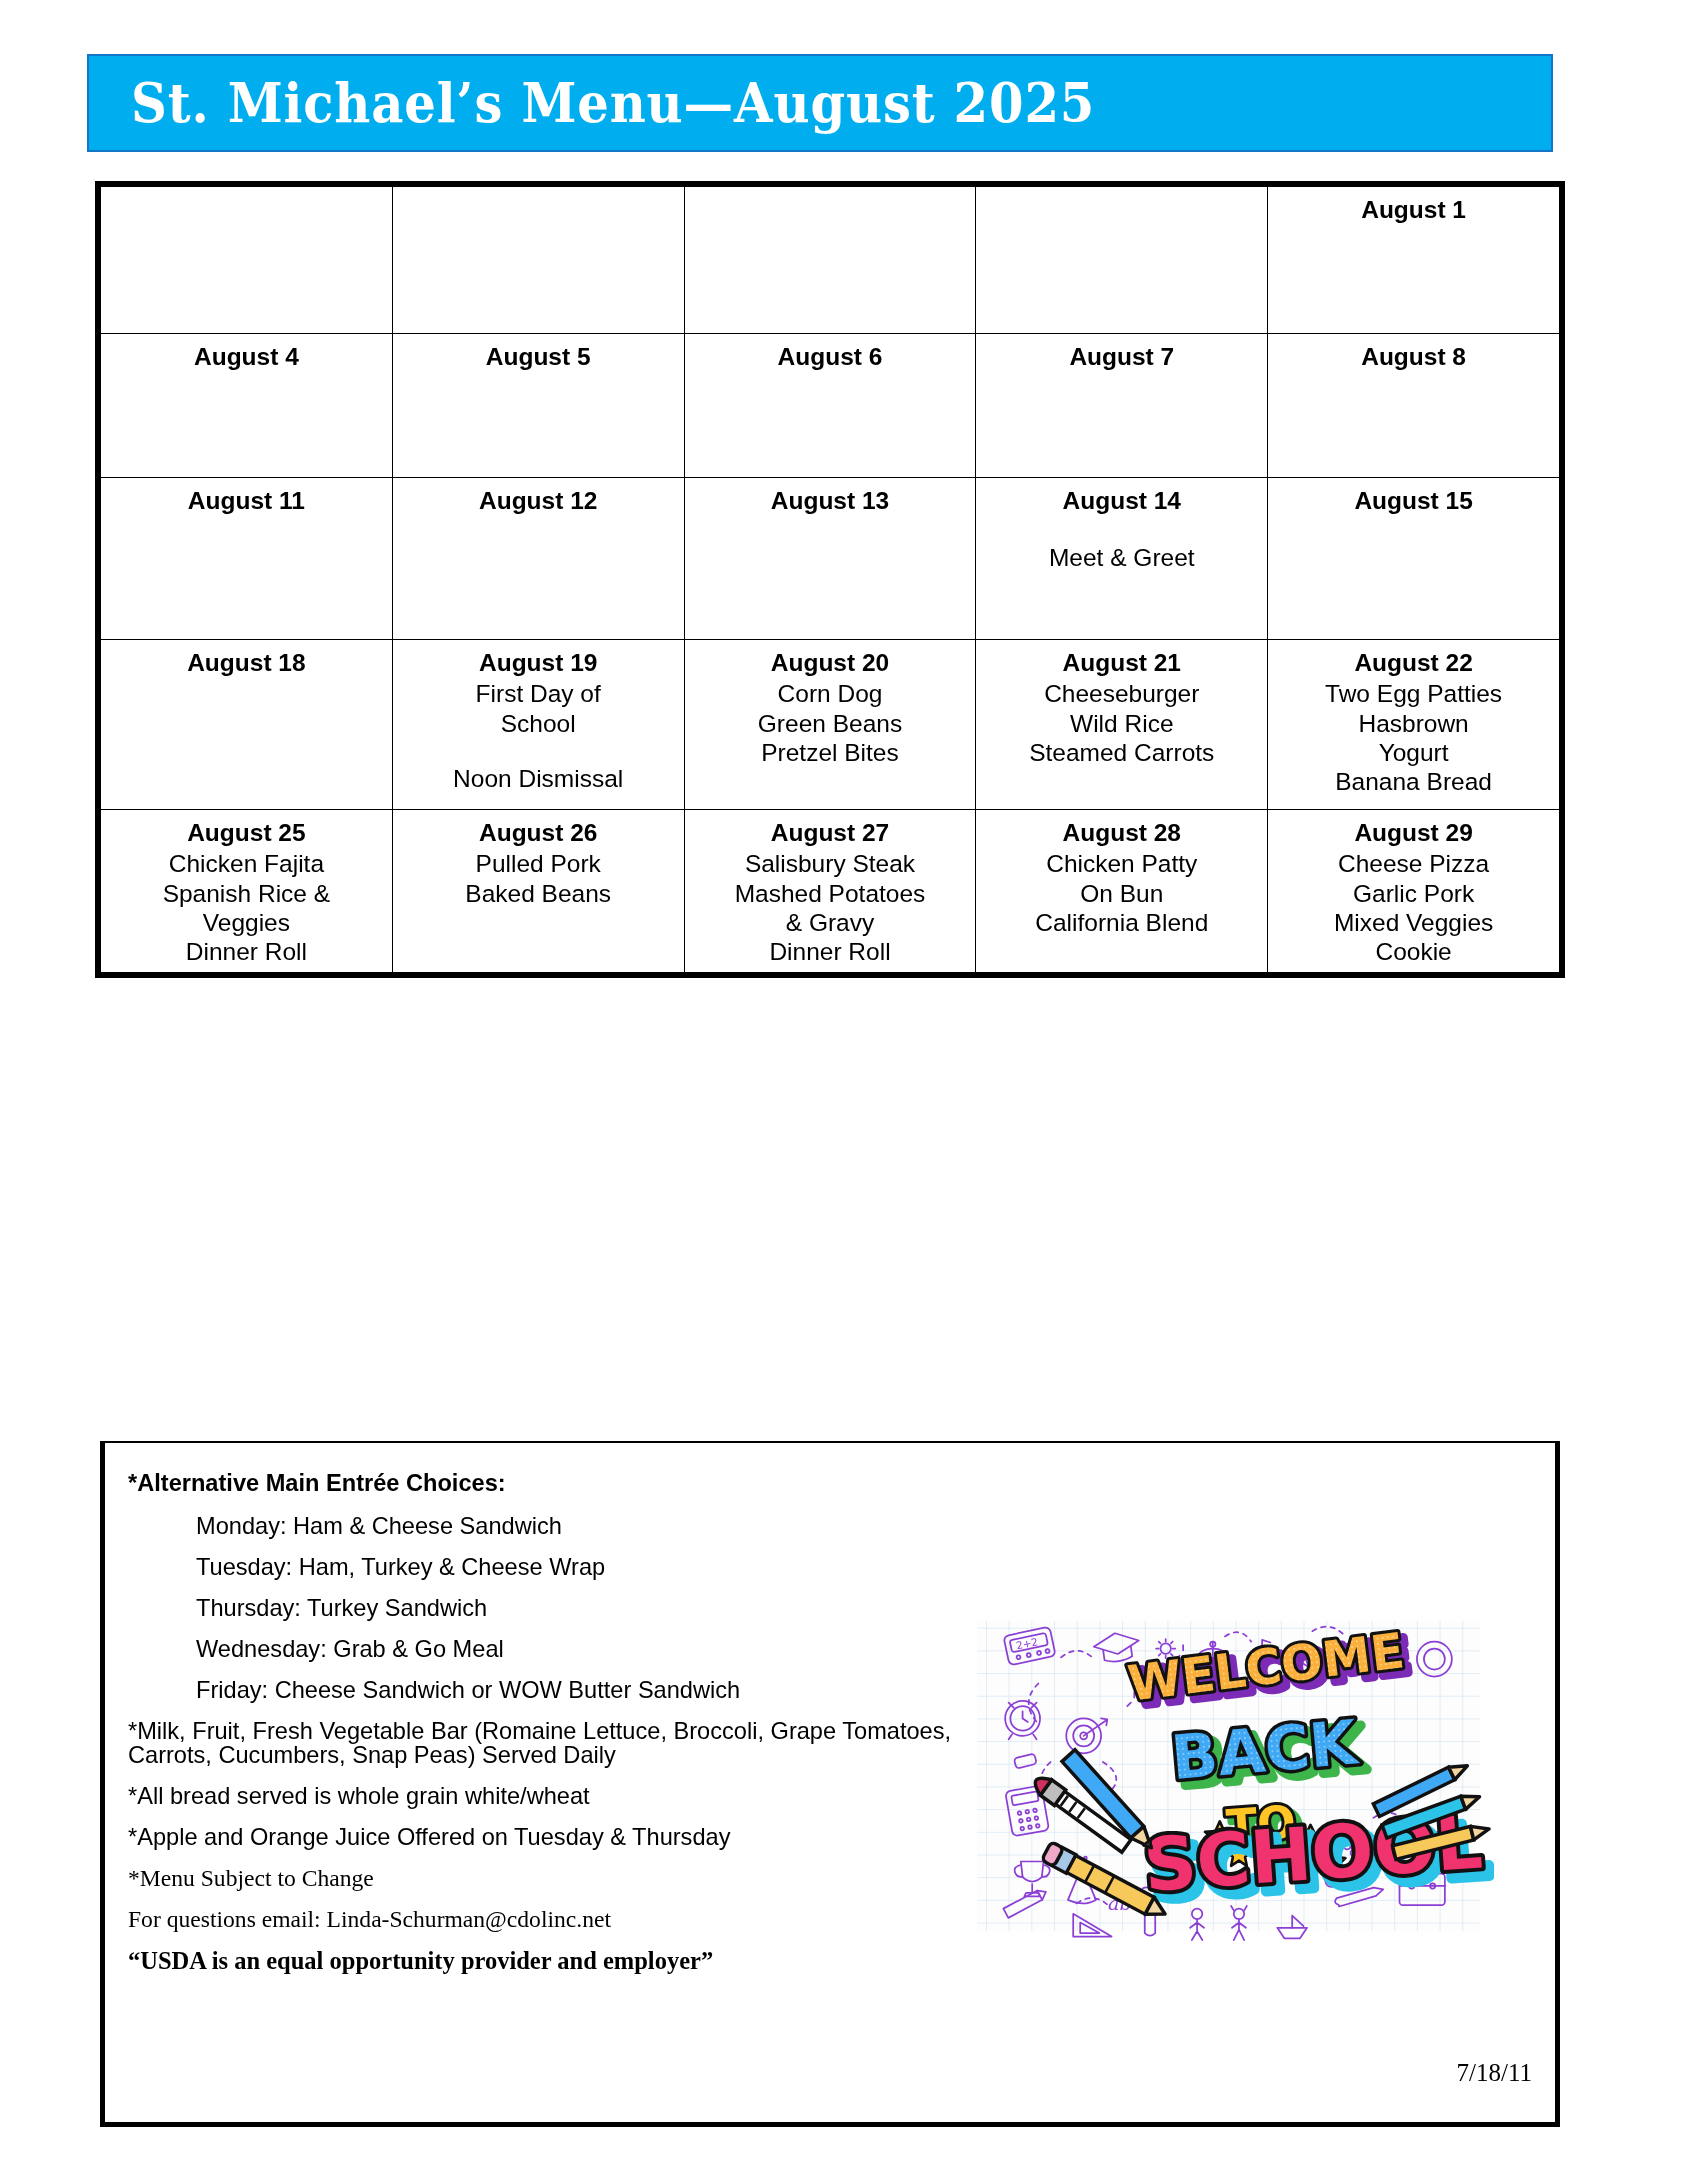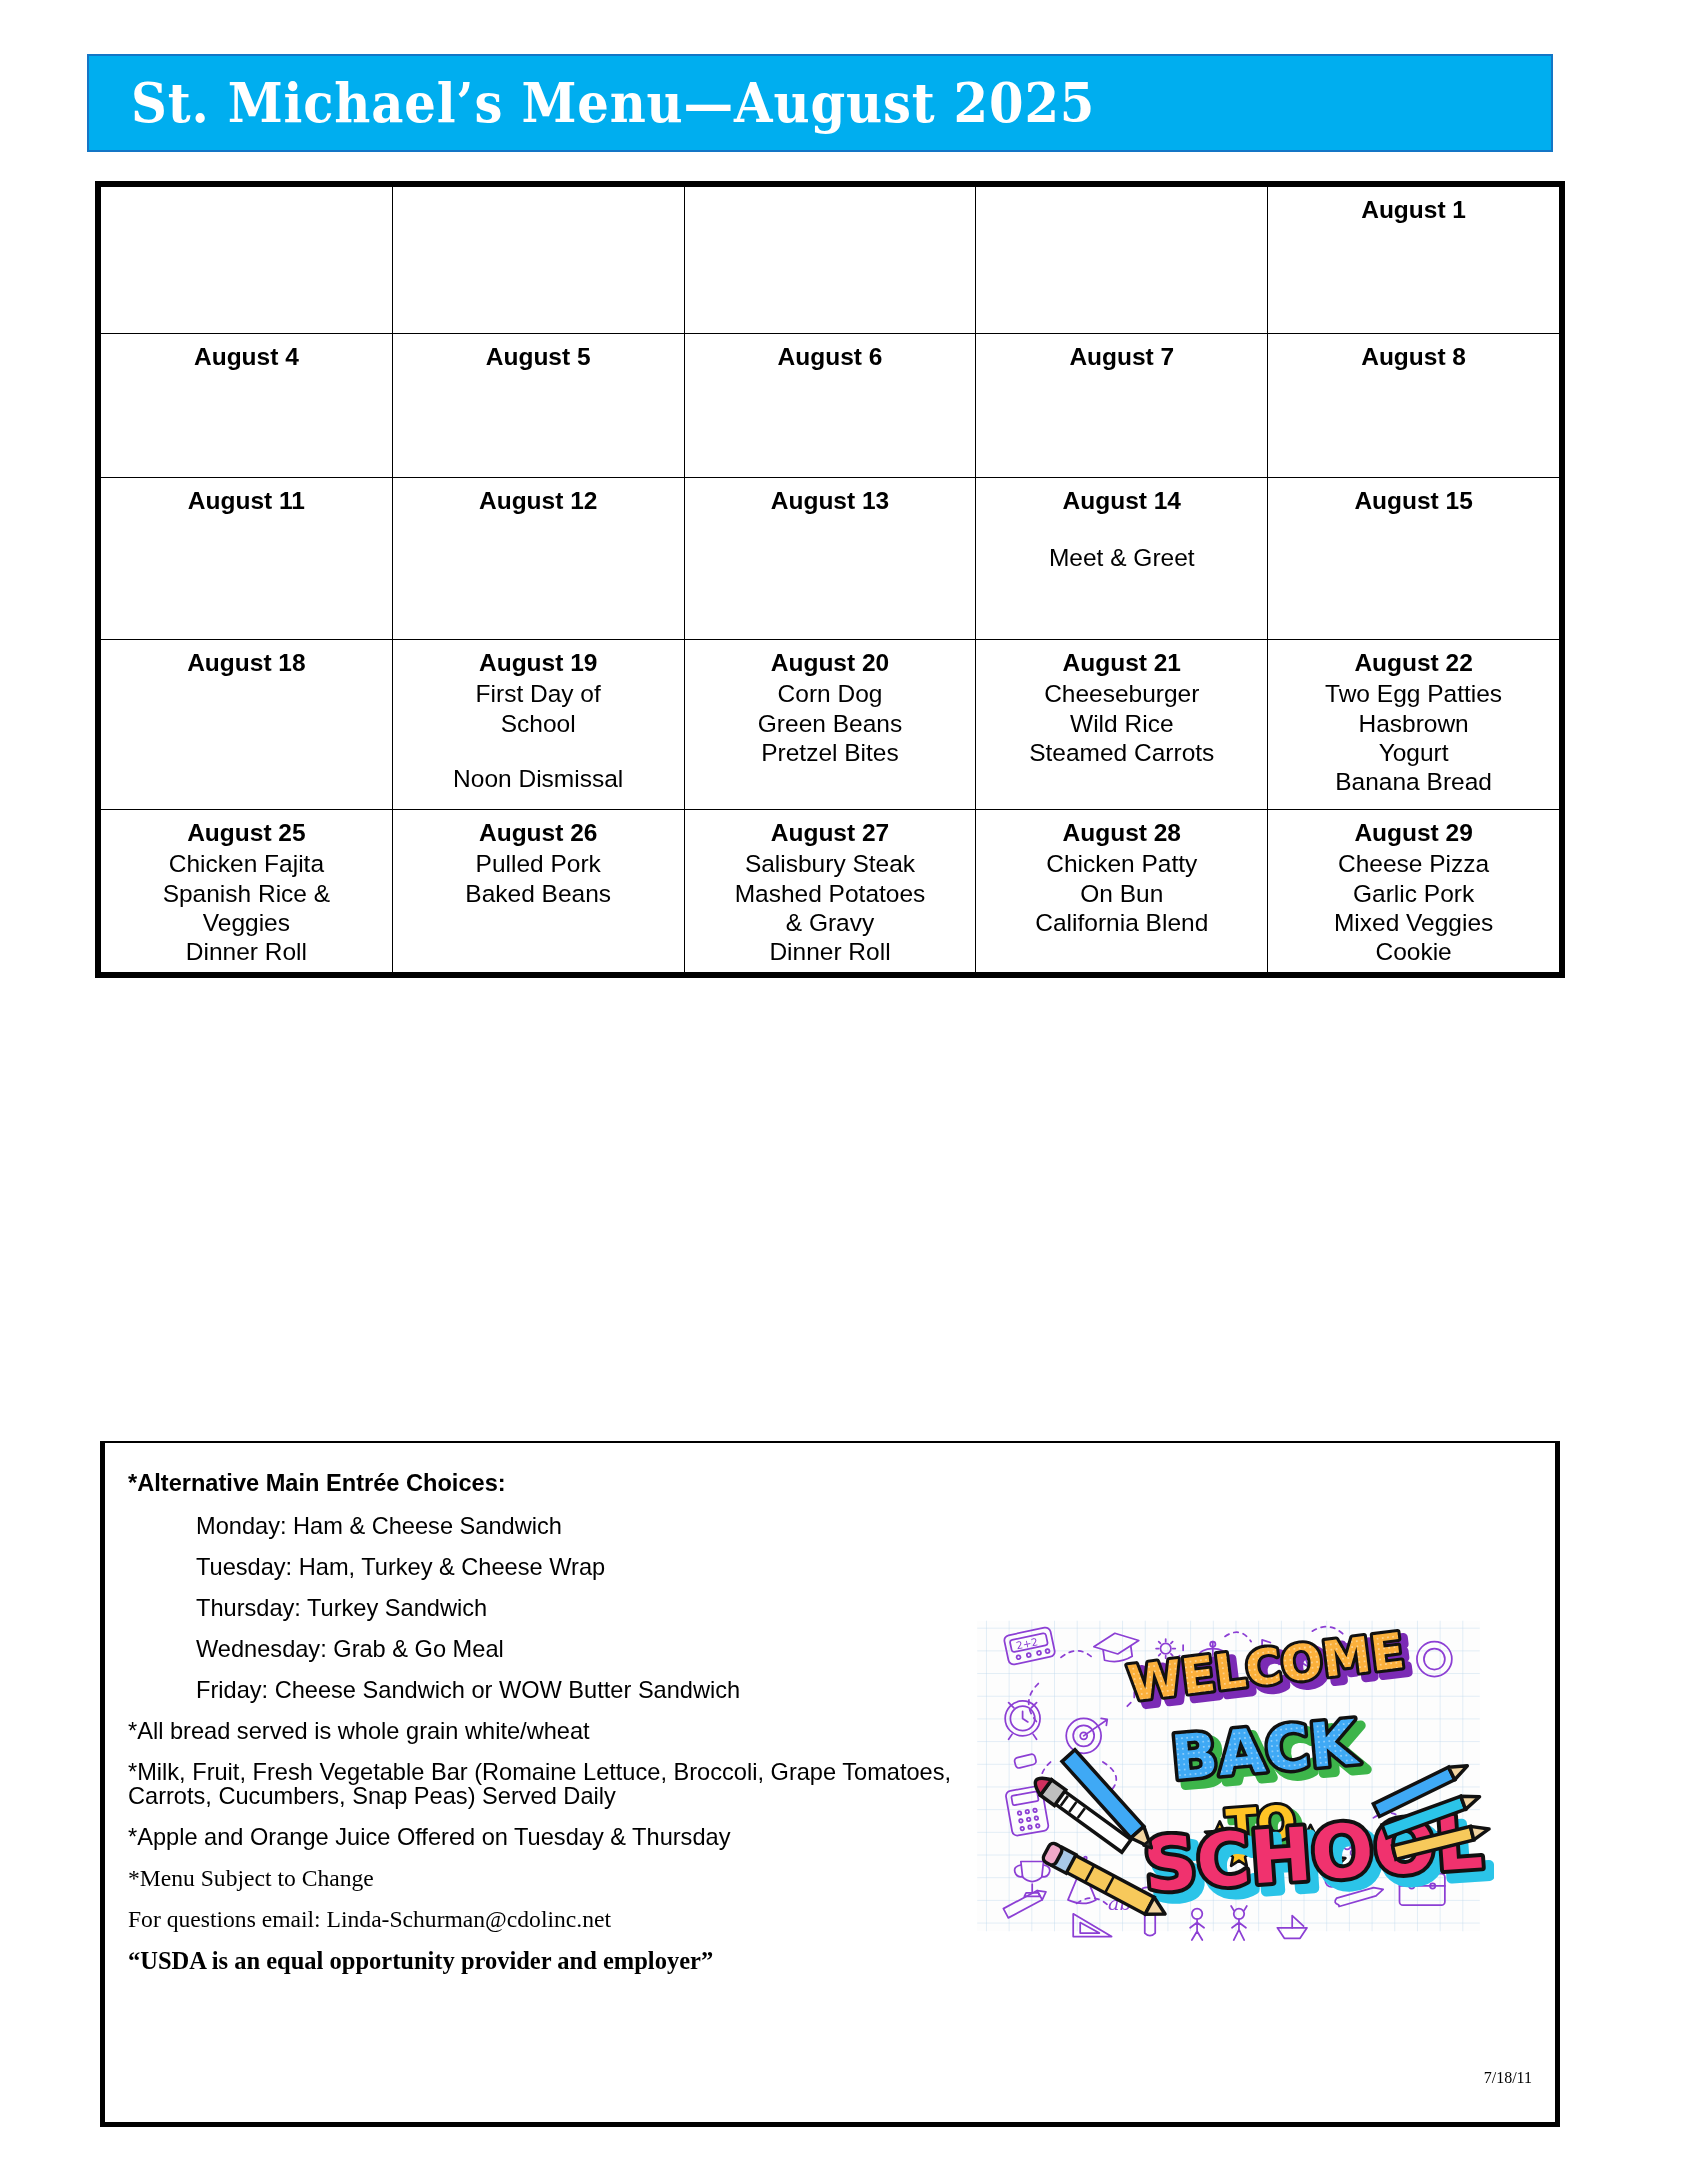--- a/index.html
+++ b/index.html
@@ -119,21 +119,21 @@
     font-family: "Liberation Serif", "DejaVu Serif", serif;
     font-size: 24.5px;
     font-weight: 700;
   }
   .note-wrap { white-space: normal; max-width: 882px; }
   .datestamp {
     position: absolute;
     right: 23px;
     bottom: 35px;
     font-family: "Liberation Serif", "DejaVu Serif", serif;
-    font-size: 16px;
+    font-size: 25px;
   }
 
   
   .bts {
     position: absolute;
     left: 963px;
     top: 1605px;
     width: 531px;
     height: 342px;
     background: #ffffff;
@@ -286,22 +286,22 @@
 <div class="notes-box">
   <div class="notes-inner">
     <div class="note-head">*Alternative Main Entrée Choices:</div>
     <div id="alt-list">
         <div class="note-line note-indent">Monday: Ham &amp; Cheese Sandwich</div>
         <div class="note-line note-indent">Tuesday: Ham, Turkey &amp; Cheese Wrap</div>
         <div class="note-line note-indent">Thursday: Turkey Sandwich</div>
         <div class="note-line note-indent">Wednesday: Grab &amp; Go Meal</div>
         <div class="note-line note-indent">Friday: Cheese Sandwich or WOW Butter Sandwich</div>
       </div>
+    <div class="note-line note-wrap">*Milk, Fruit, Fresh Vegetable Bar (Romaine Lettuce, Broccoli, Grape Tomatoes, Carrots, Cucumbers, Snap Peas) Served Daily</div>
     <div class="note-line">*All bread served is whole grain white/wheat</div>
-    <div class="note-line note-wrap">*Milk, Fruit, Fresh Vegetable Bar (Romaine Lettuce, Broccoli, Grape Tomatoes, Carrots, Cucumbers, Snap Peas) Served Daily</div>
     <div class="note-line">*Apple and Orange Juice Offered on Tuesday &amp; Thursday</div>
     <div class="note-line note-serif">*Menu Subject to Change</div>
     <div class="note-line note-serif">For questions email: Linda-Schurman@cdolinc.net</div>
     <div class="note-line note-serif-bold">“USDA is an equal opportunity provider and employer”</div>
     <div class="datestamp">7/18/11</div>
   </div>
 </div>
 
 <div class="bts">
   <svg viewBox="0 0 608 392" xmlns="http://www.w3.org/2000/svg">

